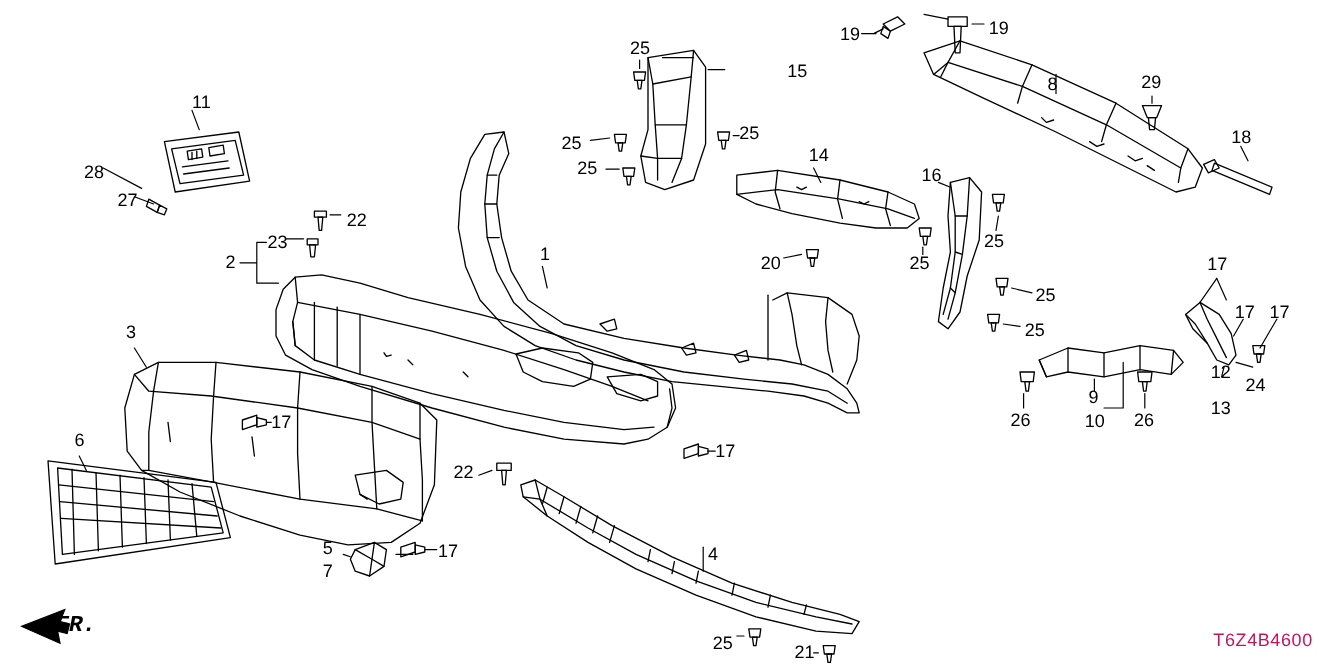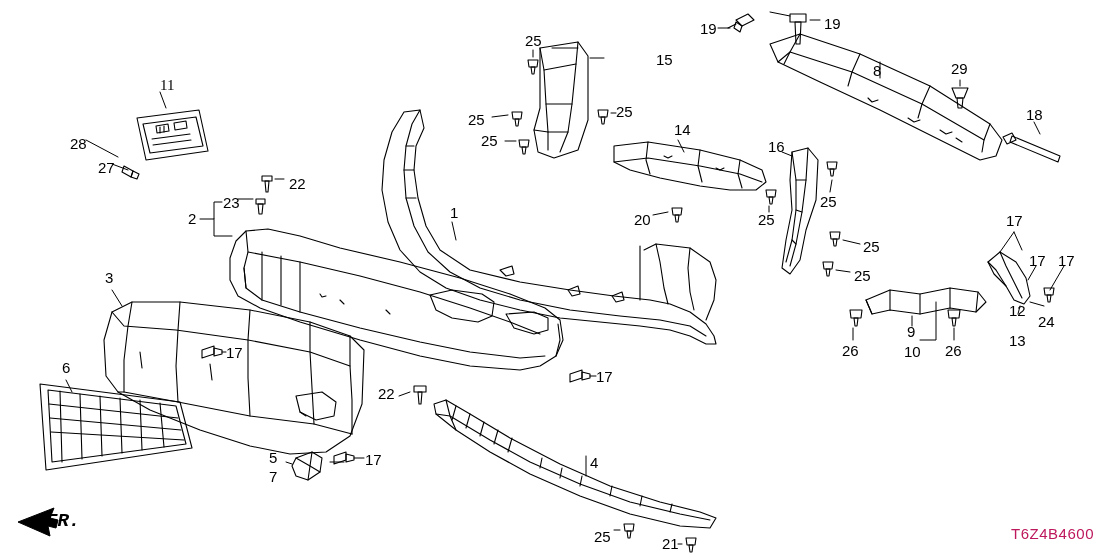--- a/index.html
+++ b/index.html
@@ -366,21 +366,21 @@
       <path d="M678,544 L682,544" stroke-width="1"></path>
     </g>
 
     <g>
       <path d="M18,522 L54,508 L50,518 L58,520 L56,528 L48,526 L50,536 Z" fill="#000" stroke="#000" stroke-width="1"></path>
     </g>
   </svg>
 
   <div class="fr-text">FR.</div>
 
-  <div class="lbl" style="left:160px; top:78px;font-family:Liberation Serif, serif;">11</div>
+  <div class="lbl" style="left:160px; top:78px;">11</div>
   <div class="lbl" style="left:70px;  top:136px;text-align:right;">28</div>
   <div class="lbl" style="left:98px;  top:160px;text-align:right;">27</div>
   <div class="lbl" style="left:289px; top:176px;">22</div>
   <div class="lbl" style="left:223px; top:195px;">23</div>
   <div class="lbl" style="left:188px; top:211px;">2</div>
   <div class="lbl" style="left:525px; top:33px;">25</div>
   <div class="lbl" style="left:608px; top:52px;margin-left:48px;">15</div>
   <div class="lbl" style="left:468px; top:112px;">25</div>
   <div class="lbl" style="left:616px; top:104px;">25</div>
   <div class="lbl" style="left:481px; top:133px;">25</div>

